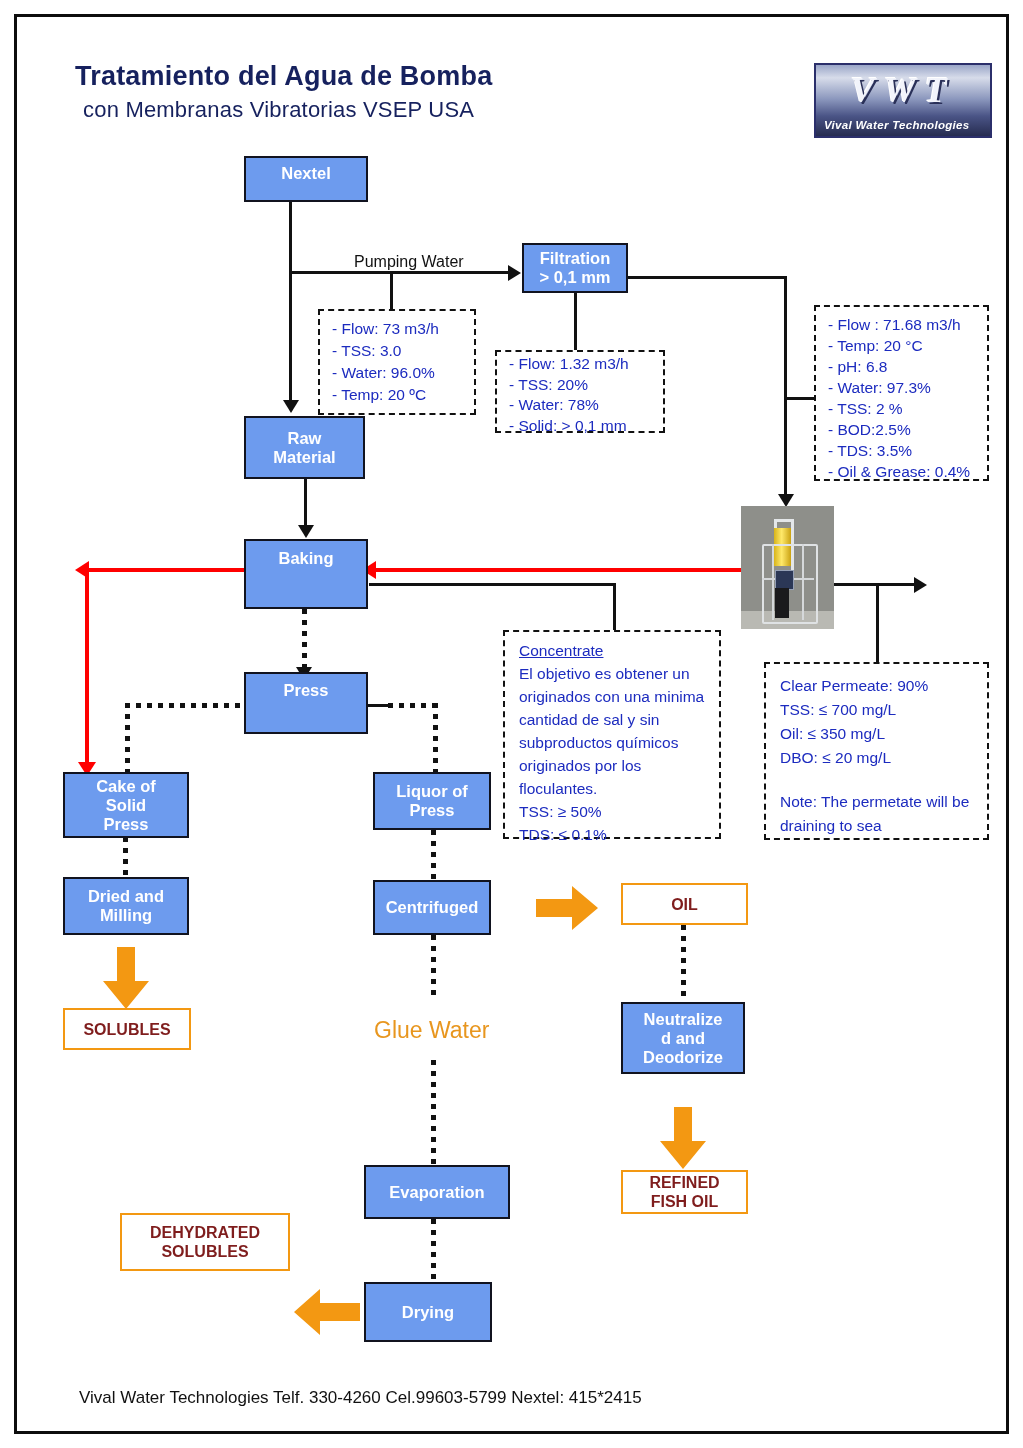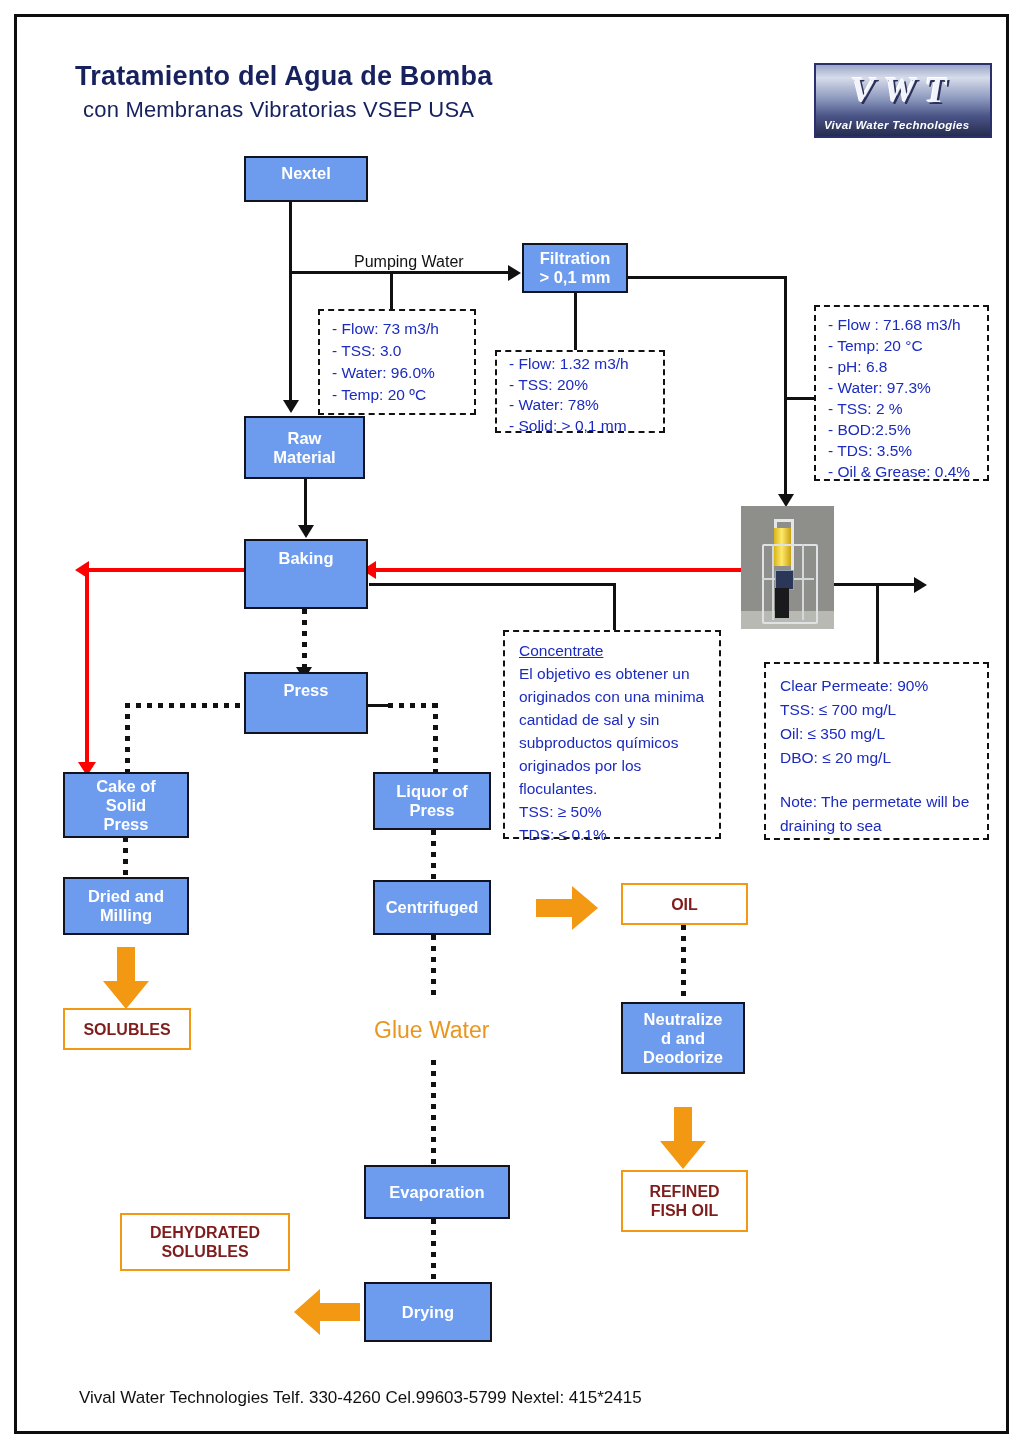--- a/index.html
+++ b/index.html
@@ -310,21 +310,21 @@
   </div>
 
   <div class="obox" style="left:46px;top:991px;width:128px;height:42px;">
     <span>SOLUBLES</span>
   </div>
 
   <div class="obox" style="left:604px;top:866px;width:127px;height:42px;">
     <span>OIL</span>
   </div>
 
-  <div class="obox" style="left:604px;top:1153px;width:127px;height:62px;flex-direction:column;justify-content:center;">
+  <div class="obox" style="left:604px;top:1153px;width:127px;height:44px;flex-direction:column;justify-content:center;">
     <span>REFINED</span>
     <span>FISH OIL</span>
   </div>
 
   <div class="obox" style="left:103px;top:1196px;width:170px;height:58px;flex-direction:column;justify-content:center;">
     <span>DEHYDRATED</span>
     <span>SOLUBLES</span>
   </div>
 
   <div class="footer">Vival  Water Technologies Telf. 330-4260  Cel.99603-5799  Nextel: 415*2415</div>

